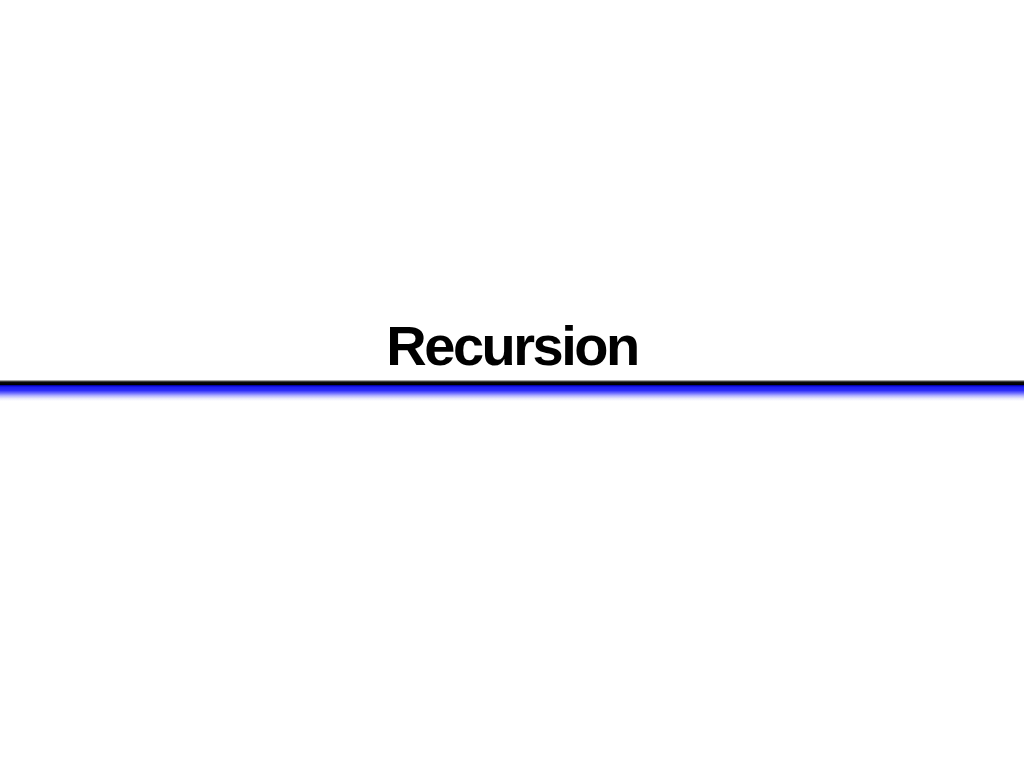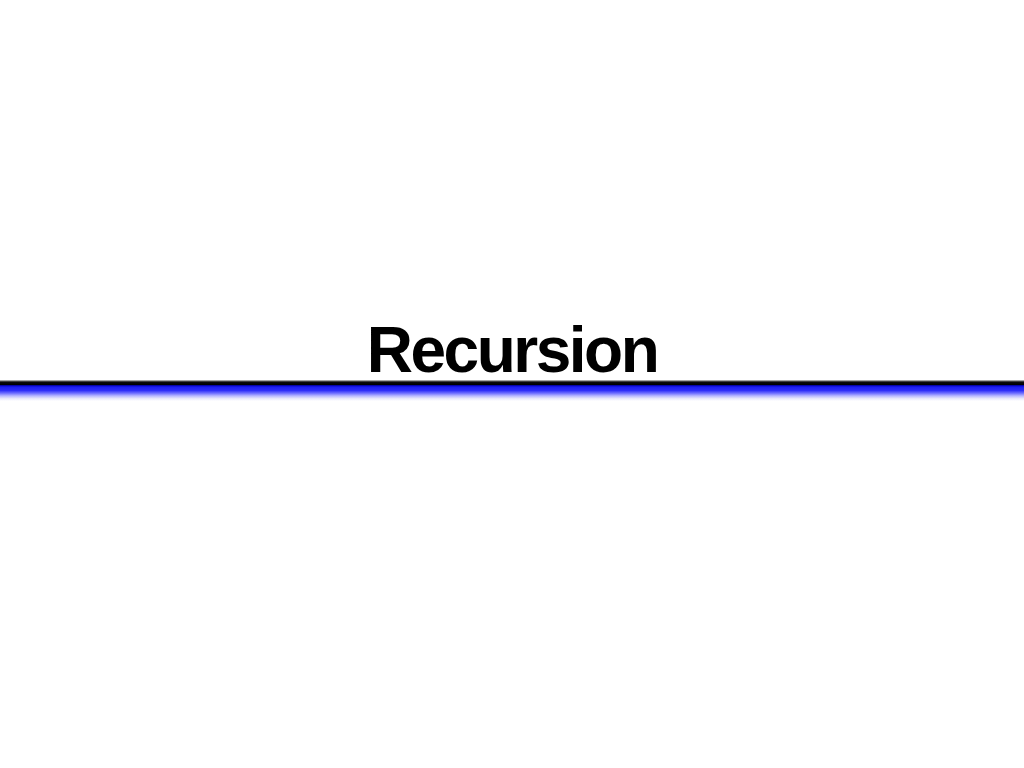--- a/index.html
+++ b/index.html
@@ -21,21 +21,21 @@
 
   .slide-title {
     position: absolute;
     top: 312px;
     left: 0;
     width: 100%;
     margin: 0;
     text-align: center;
     font-family: "Liberation Sans", "DejaVu Sans", sans-serif;
     font-weight: bold;
-    font-size: 64px;
+    font-size: 56px;
     line-height: 1.2;
     letter-spacing: -2.5px;
     color: #000000;
   }
 
   .title-divider {
     position: absolute;
     top: 380px;
     left: 0;
     width: 100%;

